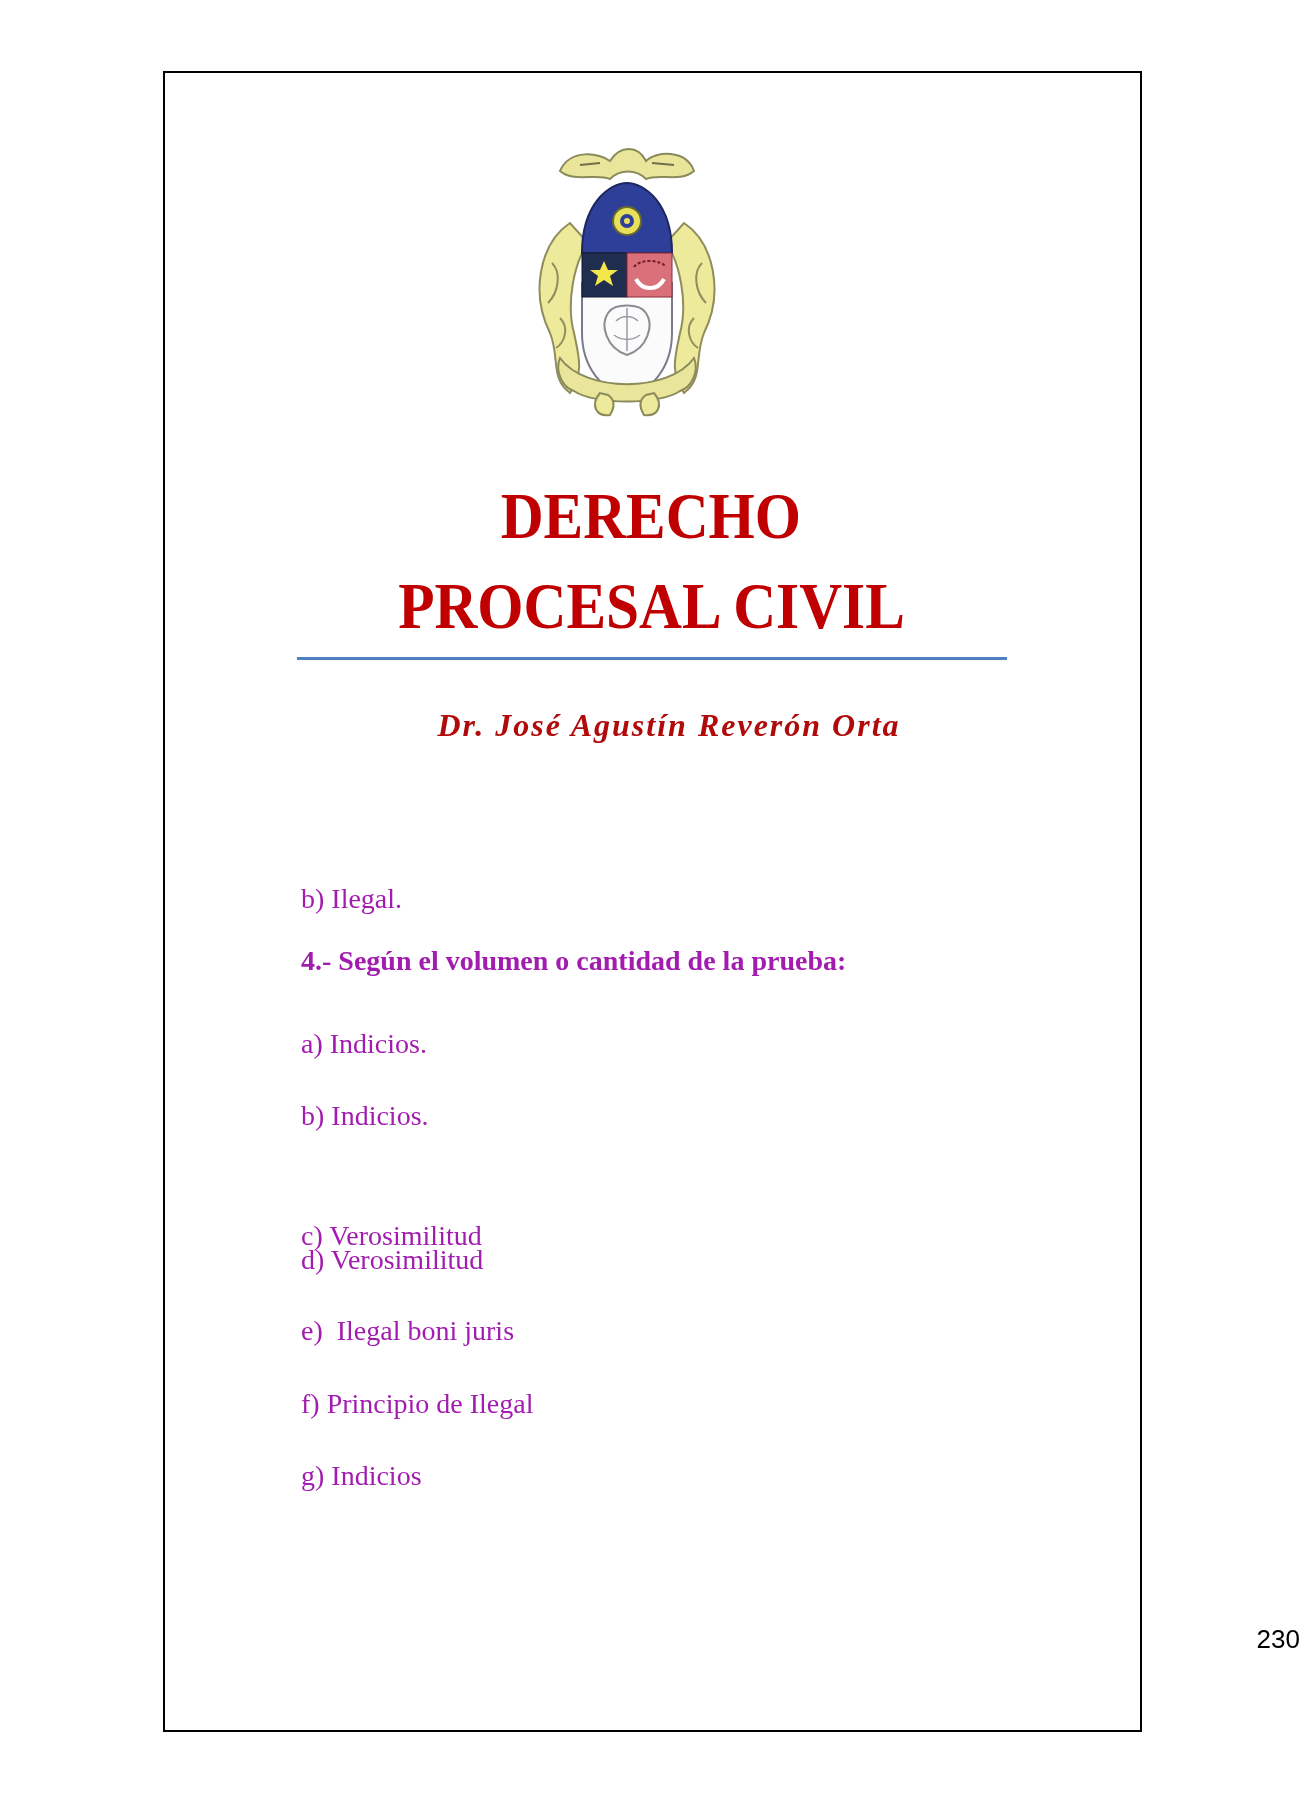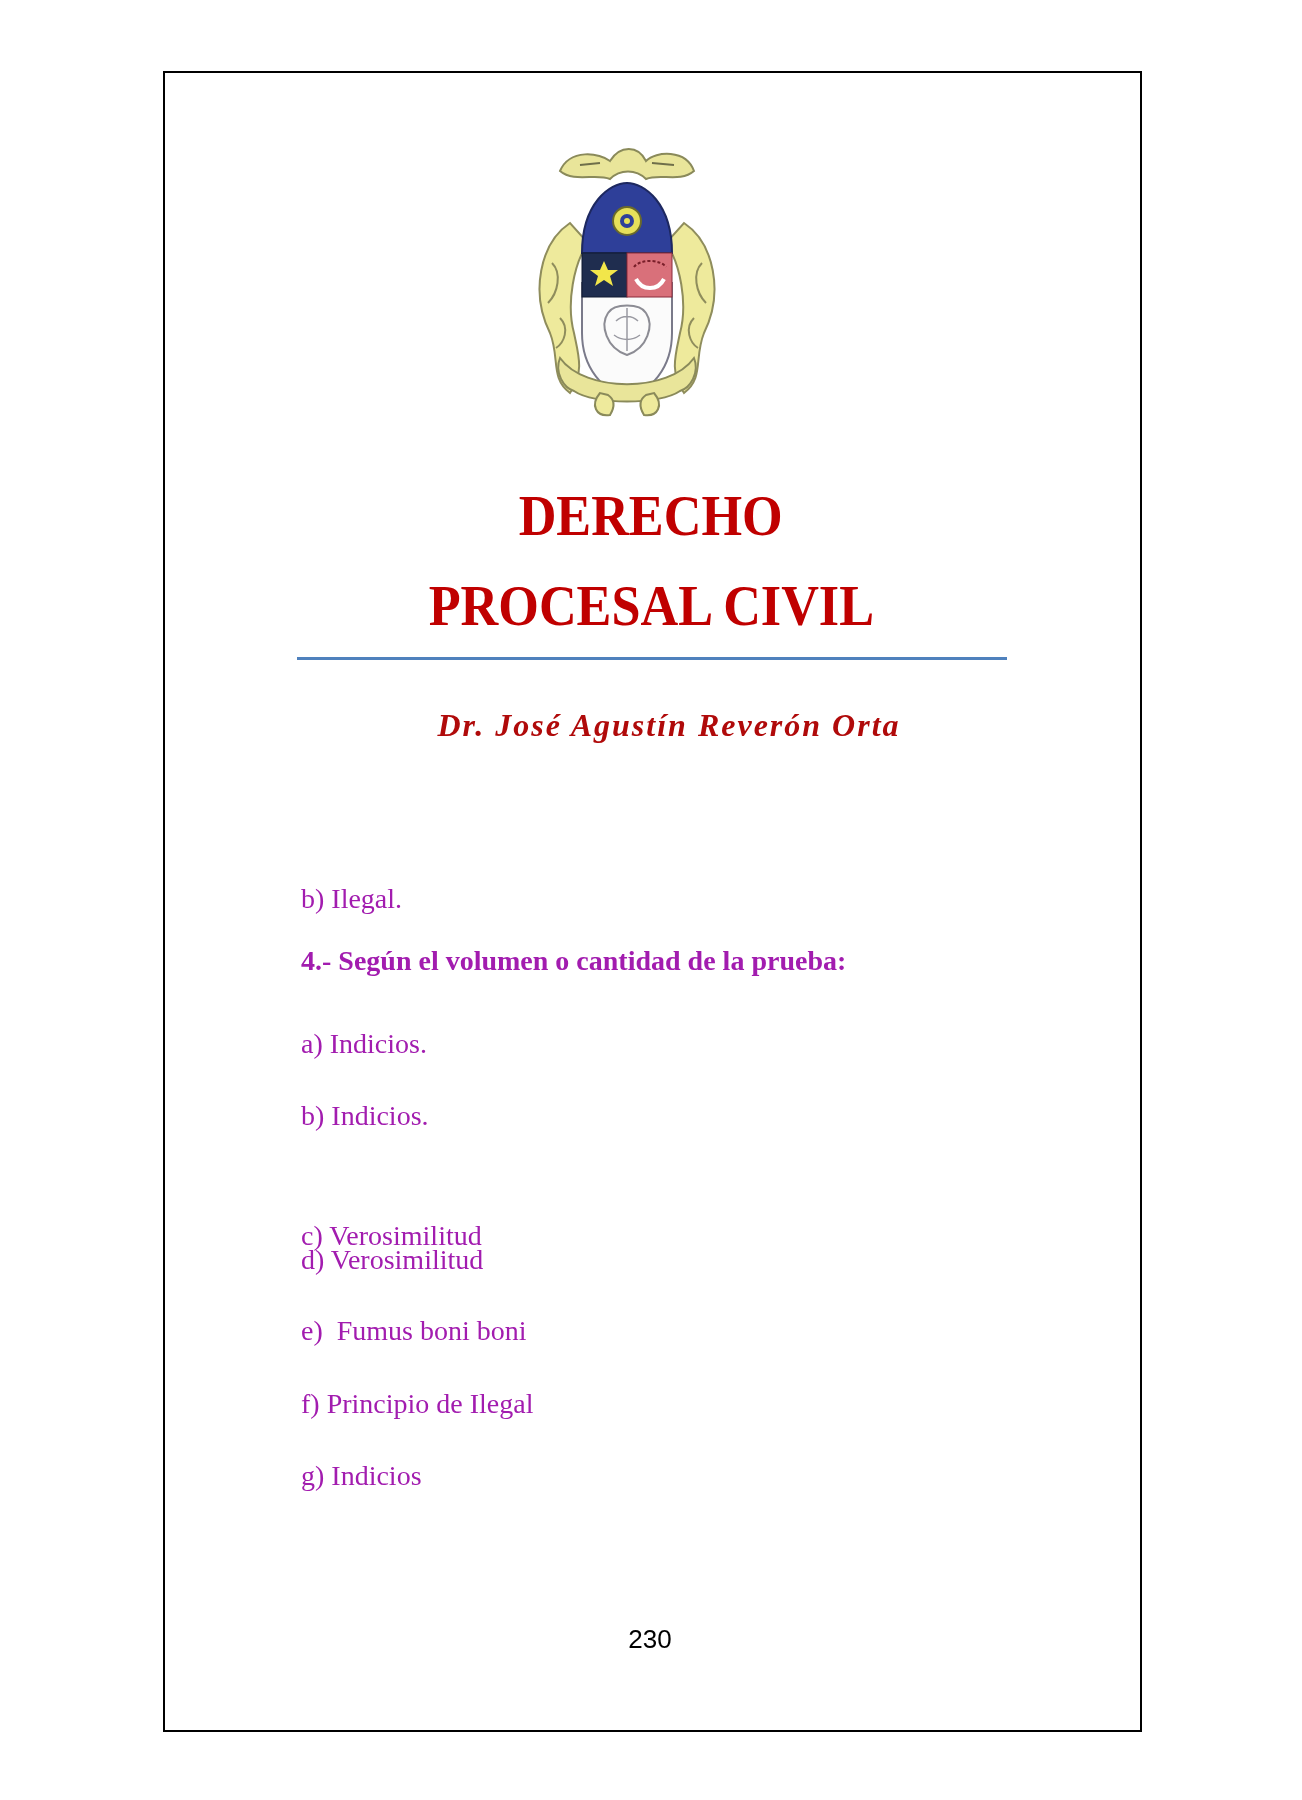--- a/index.html
+++ b/index.html
@@ -13,41 +13,41 @@
       border: 2px solid #000000;
     }
     .crest {
       position: absolute; left: 530px; top: 143px;
       width: 194px; height: 276px;
     }
     .crest svg { width: 100%; height: 100%; display: block; }
     .title-line {
       position: absolute; left: 0; width: 1302px; text-align: center;
       font-family: "Liberation Serif", "DejaVu Serif", serif;
-      font-weight: bold; font-size: 58px; line-height: 74px;
+      font-weight: bold; font-size: 66px; line-height: 74px;
       color: #c00000; white-space: nowrap;
     }
     .title-line span { display: inline-block; transform: scaleX(0.9); transform-origin: center; }
     .title-rule {
       position: absolute; left: 297px; top: 657px;
       width: 710px; height: 3px; background: #4f81bd;
     }
     .author {
       position: absolute; left: 0; width: 1298px; text-align: center; top: 709px;
       font-family: "Liberation Serif", "DejaVu Serif", serif;
       font-weight: bold; font-style: italic; font-size: 32px; line-height: 32px;
       letter-spacing: 2px; color: #b00a0a; white-space: nowrap; padding-left: 20px;
     }
     .body-line {
       position: absolute; left: 301px;
       font-family: "Liberation Serif", "DejaVu Serif", serif;
       font-size: 28px; line-height: 28px; color: #a21caf; white-space: pre;
     }
     .page-number {
-      position: absolute; left: 0; width: 1300px; text-align: center; top: 1626px;
+      position: absolute; left: 0; width: 1300px; text-align: right; top: 1626px;
       font-family: "Liberation Sans", "DejaVu Sans", sans-serif;
       font-size: 26px; line-height: 26px; color: #000000;
     }
   </style>
 </head>
 <body>
 
 <div class="page-frame"></div>
 
 <div class="crest">
@@ -93,17 +93,17 @@
 <div class="title-rule"></div>
 
 <div class="author">Dr. José Agustín Reverón Orta</div>
 
 <div class="body-line" style="top:885px;">b) Ilegal.</div>
 <div class="body-line" style="top:947px;font-weight:bold;">4.- Según el volumen o cantidad de la prueba:</div>
 <div class="body-line" style="top:1030px;">a) Indicios.</div>
 <div class="body-line" style="top:1102px;">b) Indicios.</div>
 <div class="body-line" style="top:1222px;">c) Verosimilitud</div>
 <div class="body-line" style="top:1246px;">d) Verosimilitud</div>
-<div class="body-line" style="top:1317px;">e)  Fumus boni boni</div>
+<div class="body-line" style="top:1317px;">e)  Ilegal boni juris</div>
 <div class="body-line" style="top:1390px;">f) Principio de Ilegal</div>
 <div class="body-line" style="top:1462px;">g) Indicios</div>
 
 <div class="page-number">230</div>
 
 </body></html>

